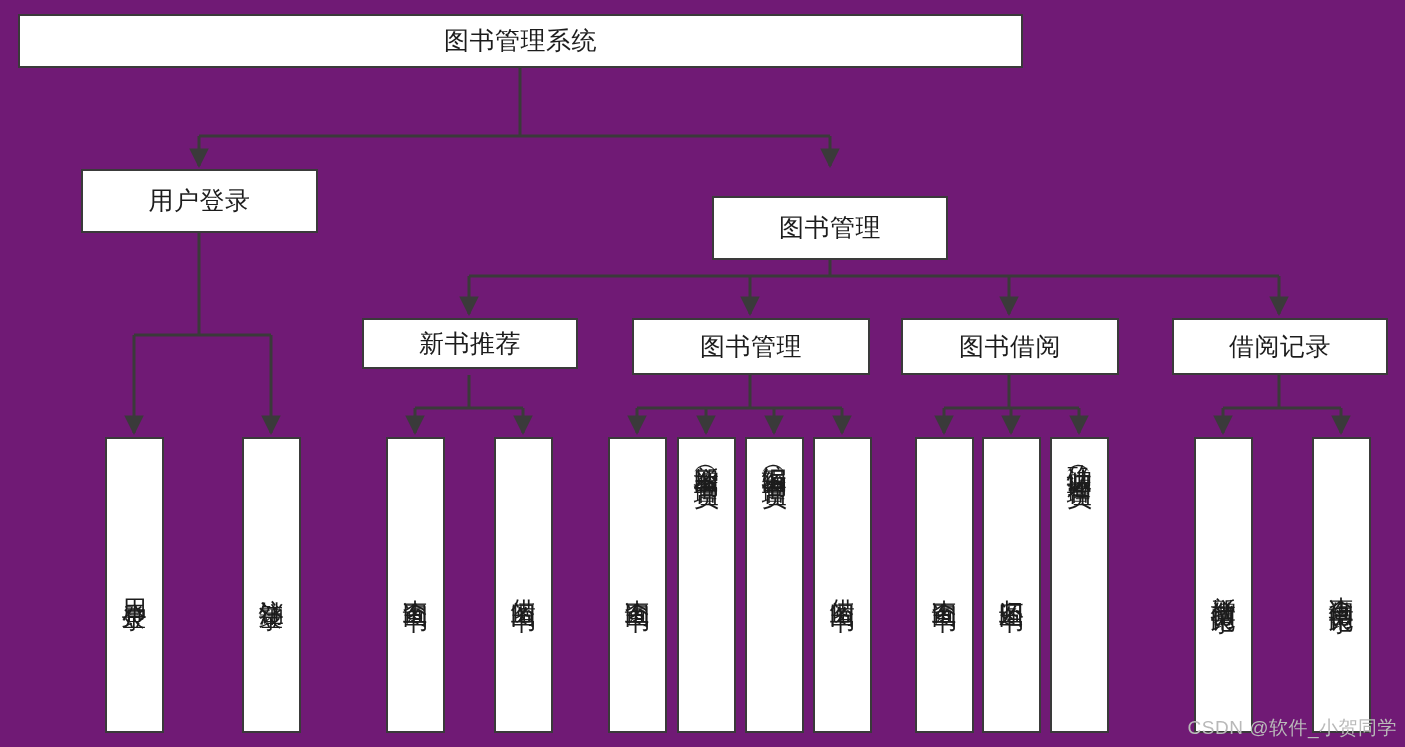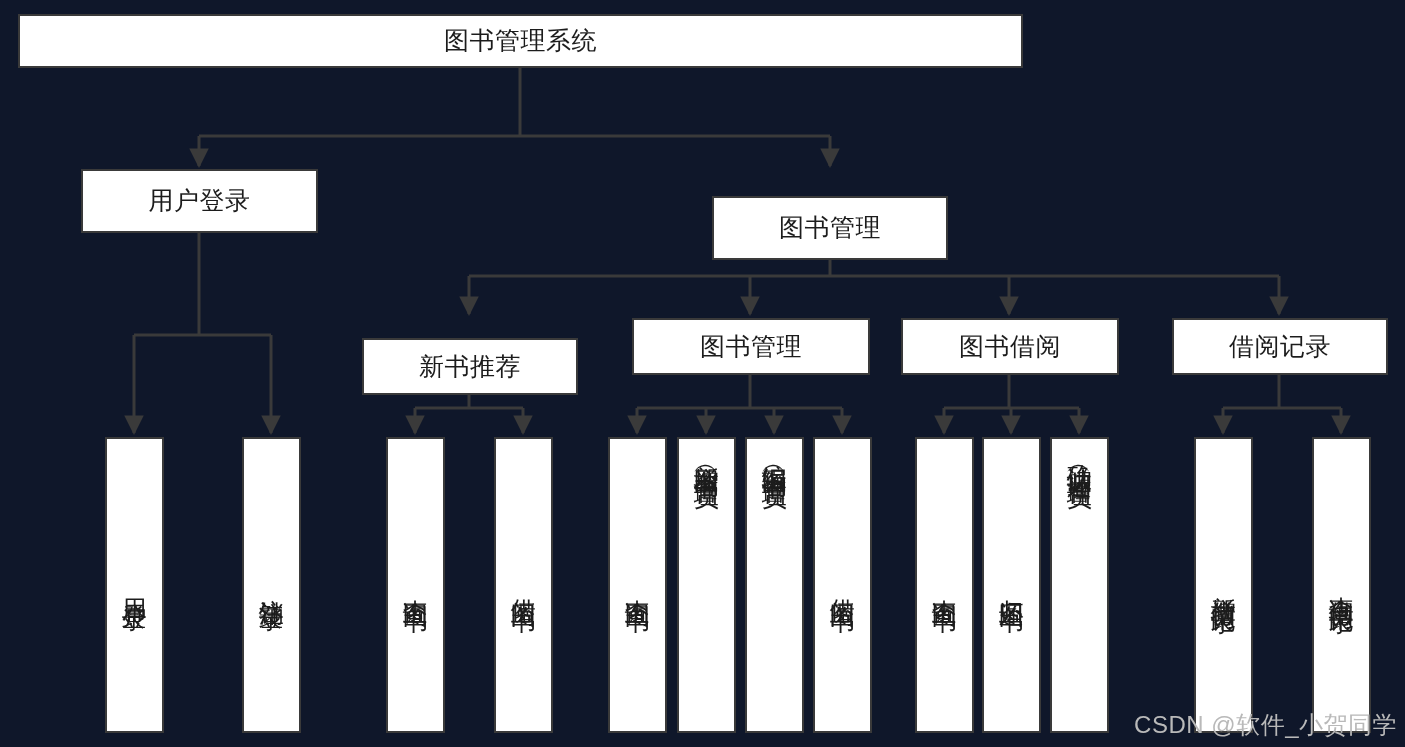--- a/index.html
+++ b/index.html
@@ -8,21 +8,21 @@
     padding: 0;
     background: #ffffff;
   }
   body {
     font-family: "Liberation Sans", "DejaVu Sans", sans-serif;
   }
   #diagram-root {
     position: relative;
     width: 1405px;
     height: 747px;
-    background: #0f172a;
+    background: #701a75;
     overflow: hidden;
   }
   #edge-layer {
     position: absolute;
     left: 0;
     top: 0;
     width: 1405px;
     height: 747px;
     pointer-events: none;
   }
@@ -64,21 +64,21 @@
     letter-spacing: 3px;
     max-height: 100%;
   }
   .node.vert.top-aligned {
     align-items: flex-start;
   }
   #watermark {
     position: absolute;
     right: 8px;
     bottom: 6px;
-    font-size: 24px;
+    font-size: 19px;
     color: #b9b9b9;
     letter-spacing: 0.5px;
     user-select: none;
     white-space: nowrap;
   }
 </style>
 </head>
 <body>
 
 <div id="diagram-root">
@@ -138,21 +138,21 @@
     <span class="label">图书管理系统</span>
   </div>
 
   <div class="node horiz" style="left:81px; top:169px; width:237px; height:64px;">
     <span class="label">用户登录</span>
   </div>
   <div class="node horiz" style="left:712px; top:169px; width:236px; height:64px;margin-top:27px;">
     <span class="label">图书管理</span>
   </div>
 
-  <div class="node horiz" style="left:362px; top:318px; width:216px; height:57px;margin-top:20px;">
+  <div class="node horiz" style="left:362px; top:318px; width:216px; height:51px;">
     <span class="label">新书推荐</span>
   </div>
   <div class="node horiz" style="left:632px; top:318px; width:238px; height:57px;">
     <span class="label">图书管理</span>
   </div>
   <div class="node horiz" style="left:901px; top:318px; width:218px; height:57px;">
     <span class="label">图书借阅</span>
   </div>
   <div class="node horiz" style="left:1172px; top:318px; width:216px; height:57px;">
     <span class="label">借阅记录</span>

